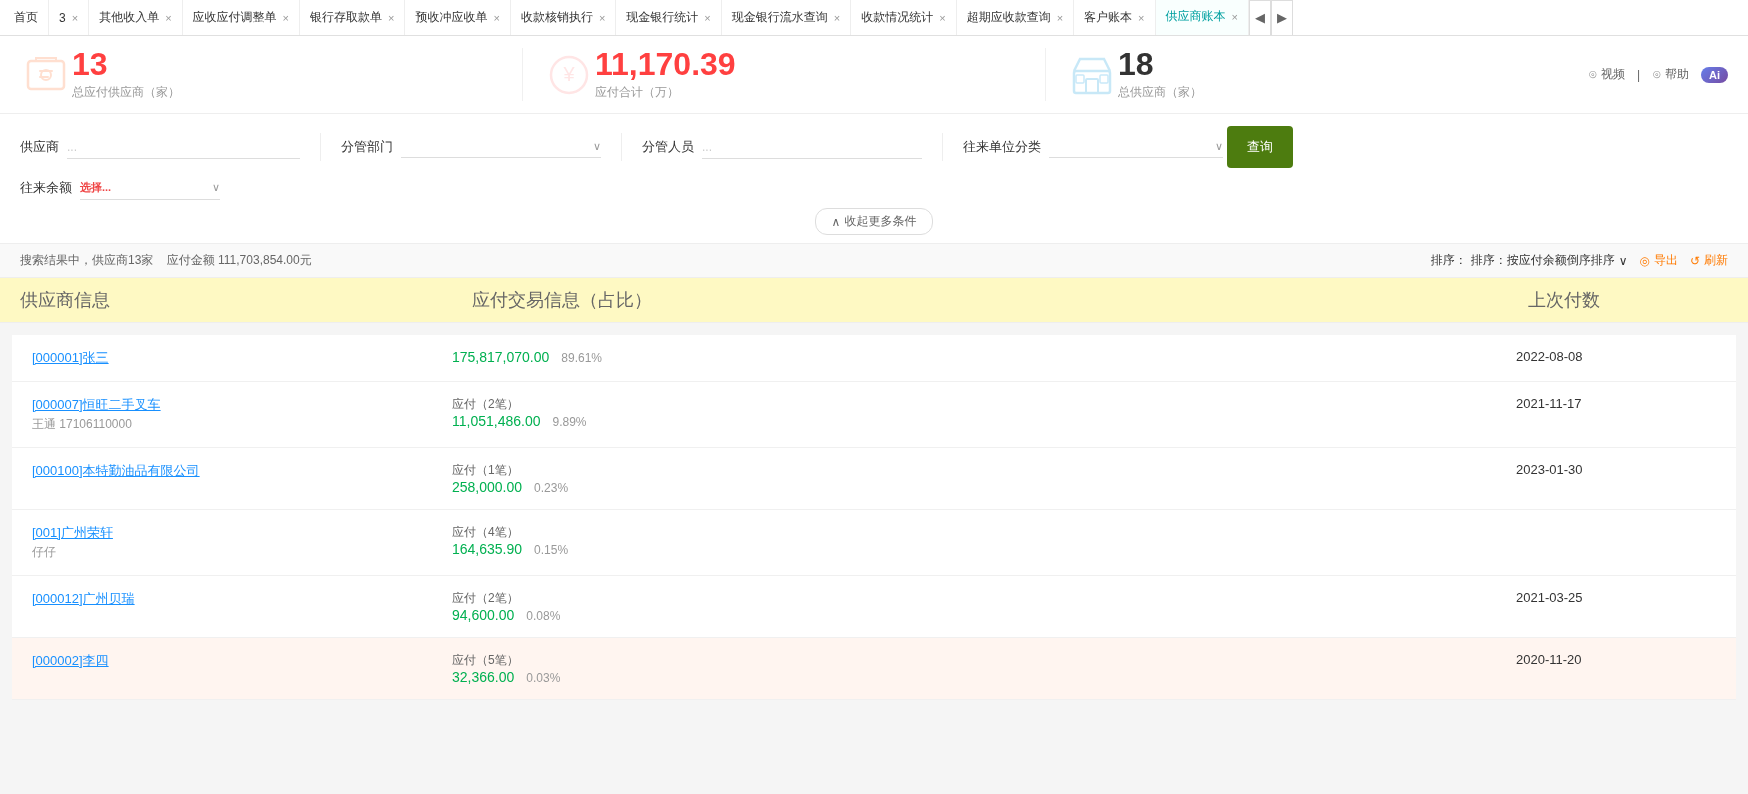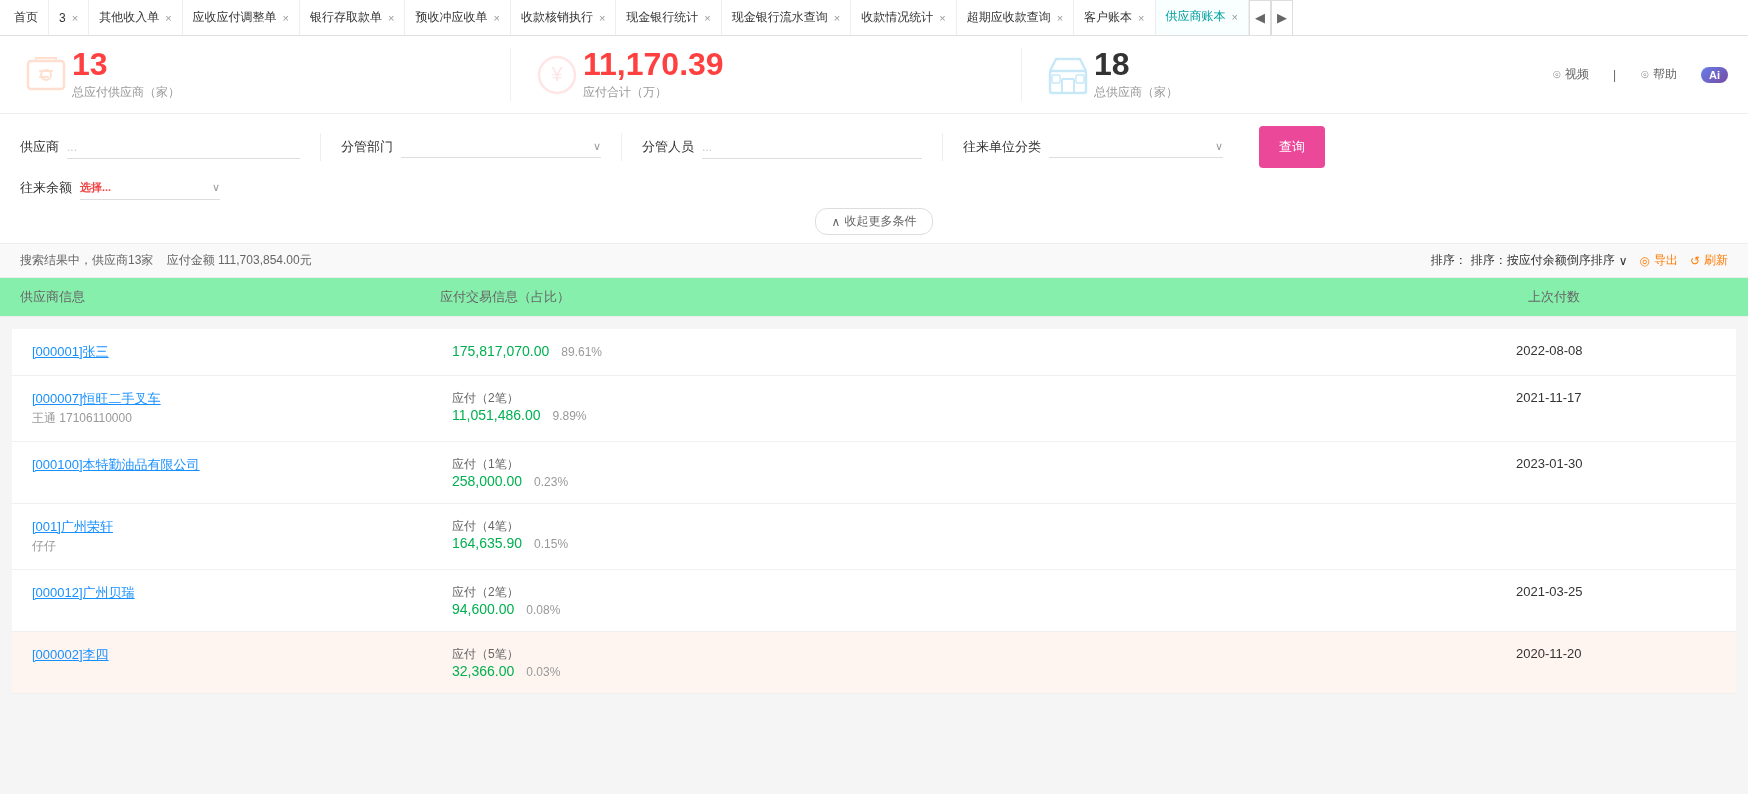--- a/index.html
+++ b/index.html
@@ -133,29 +133,29 @@
       display: flex;
       align-items: center;
       border-bottom: 1px solid #ddd;
       padding: 4px 0;
       position: relative;
     }
     .filter-select-text { flex: 1; font-size: 11px; color: #ef4444; font-weight: bold; }
     .filter-select-arrow { color: #999; font-size: 11px; }
     .filter-divider { width: 1px; height: 28px; background: #eee; margin: 0 20px; flex-shrink: 0; }
     .search-btn {
-      background: #ec4899;
+      background: #4d7c0f;
       color: white;
       border: none;
       padding: 12px 20px;
       border-radius: 4px;
       cursor: pointer;
       font-size: 13px;
       flex-shrink: 0;
-      margin-left: 36px;
+      margin-left: 4px;
     }
     .collapse-btn {
       display: flex;
       align-items: center;
       justify-content: center;
       gap: 4px;
       margin: 0 auto;
       padding: 4px 16px;
       border: 1px solid #ddd;
       border-radius: 12px;
@@ -193,25 +193,26 @@
     }
 
     
     .table-container {
       background: #fde047;
       margin: 12px;
     }
     .table-header {
       display: flex;
       padding: 10px 20px;
-      background: #86efac;
+      background: #fef9c3;
       border-bottom: 1px solid #eee;
-      font-size: 13px;
+      font-size: 18px;
       color: #666;
       font-weight: normal;
+      gap: 32px;
     }
     .col-supplier { flex: 0 0 420px; }
     .col-transaction { flex: 1; }
     .col-last-pay { flex: 0 0 200px; text-align: left; }
 
     .table-row {
       display: flex;
       padding: 14px 20px;
       border-bottom: 1px solid #f0f0f0;
       align-items: flex-start;
@@ -332,21 +333,21 @@
         <rect x="10" y="26" width="8" height="8" rx="1" stroke="#4db6e8" stroke-width="1.5" fill="none"></rect>
         <rect x="34" y="26" width="8" height="8" rx="1" stroke="#4db6e8" stroke-width="1.5" fill="none"></rect>
       </svg>
     </div>
     <div>
       <div class="stat-value" style="color:#333;">18</div>
       <div class="stat-label">总供应商（家）</div>
     </div>
   </div>
 
-  <div class="header-links" style="margin-left:auto;gap:24px;">
+  <div class="header-links" style="margin-left:auto;">
     <span>
       <span style="color:#999;">⊙</span> <span>视频</span>
     </span>
     <span>|</span>
     <span>
       <span style="color:#999;">⊙</span> <span>帮助</span>
     </span>
     <span class="header-ai-badge">Ai</span>
   </div>
 </div>

